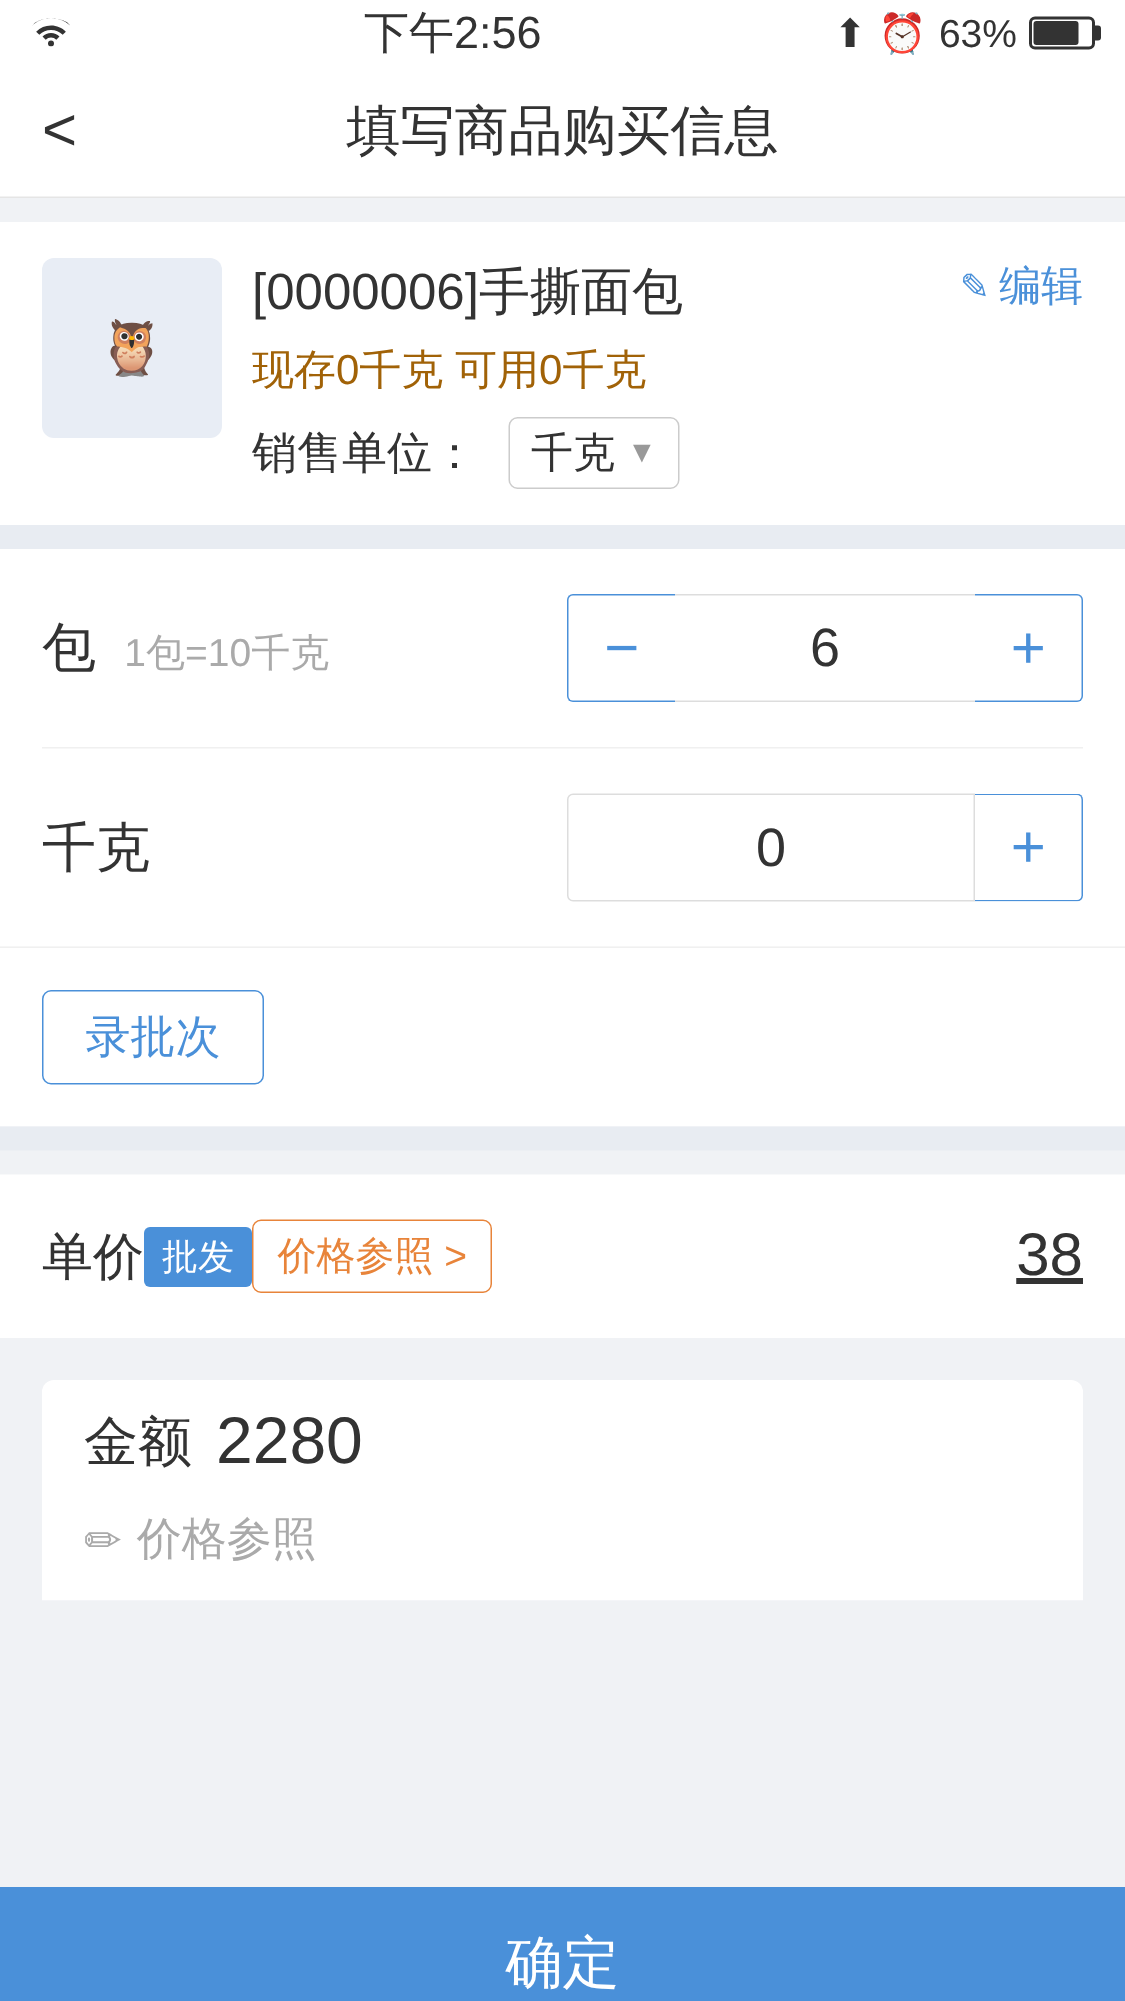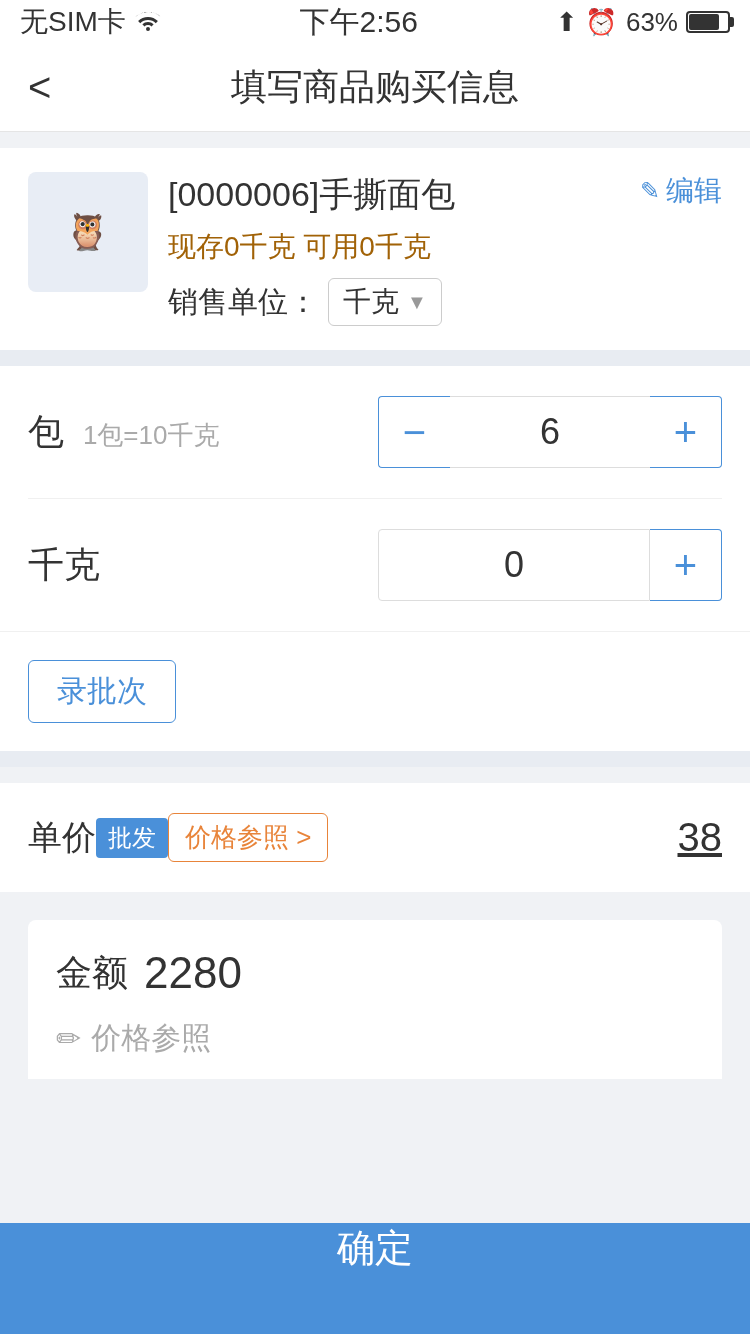--- a/index.html
+++ b/index.html
@@ -127,21 +127,21 @@
       margin-bottom: 10px;
     }
     .product-stock {
       font-size: 28px;
       color: #a16207;
       margin-bottom: 12px;
     }
     .product-unit-row {
       display: flex;
       align-items: center;
-      gap: 10px;
+      gap: 21px;
       font-size: 30px;
       color: #333;
     }
     .unit-select {
       display: flex;
       align-items: center;
       border: 1px solid #ccc;
       border-radius: 6px;
       padding: 4px 14px;
       font-size: 28px;
@@ -316,21 +316,21 @@
 
     
     .amount-section {
       background: #f0f2f5;
       padding: 28px 28px 0 28px;
       margin-top: 0;
     }
     .amount-card {
       background: #fff;
       border-radius: 8px 8px 0 0;
-      padding: 28px 28px 20px;
+      padding: 16px 28px 20px;
     }
     .amount-row {
       display: flex;
       align-items: center;
       margin-bottom: 20px;
     }
     .amount-label {
       font-size: 36px;
       color: #333;
     }
@@ -360,38 +360,37 @@
       height: 300px;
     }
 
     
     .confirm-btn-wrap {
       position: fixed;
       bottom: 0;
       left: 0;
       width: 750px;
       background: #4a90d9;
-      height: 111px;
-      display: flex;
-      align-items: flex-start;
+      height: 76px;
+      display: flex;
+      align-items: flex-end;
       justify-content: center;
       cursor: pointer;
     }
     .confirm-btn-text {
       font-size: 38px;
       color: #fff;
       font-weight: 500;
     }
   </style>
 </head>
 <body>
 
 <div class="status-bar">
   <div class="status-bar-left">
-    <span>无SIM卡</span>
     <span>
       <svg width="28" height="22" viewBox="0 0 28 22">
           <path d="M14 18a2 2 0 1 1 0 4 2 2 0 0 1 0-4zm0-5a8 8 0 0 1 5.66 2.34l-2.12 2.12a5 5 0 0 0-7.08 0L8.34 15.34A8 8 0 0 1 14 13zm0-5c3.87 0 7.37 1.57 9.9 4.1l-2.12 2.12A11 11 0 0 0 14 11a11 11 0 0 0-7.78 3.22L4.1 12.1A14 14 0 0 1 14 8zm0-5C9.02 3 4.5 5.01 1.17 8.34L3.29 6.22A19.93 19.93 0 0 1 14 3c3.87 0 7.5 1.1 10.71 2.9l2.12 2.12A18.93 18.93 0 0 0 14 3z" fill="#333"></path>
         </svg>
     </span>
   </div>
   <div class="status-bar-center">下午2:56</div>
   <div class="status-bar-right">
     <span>⬆</span>
     <span>⏰</span>

